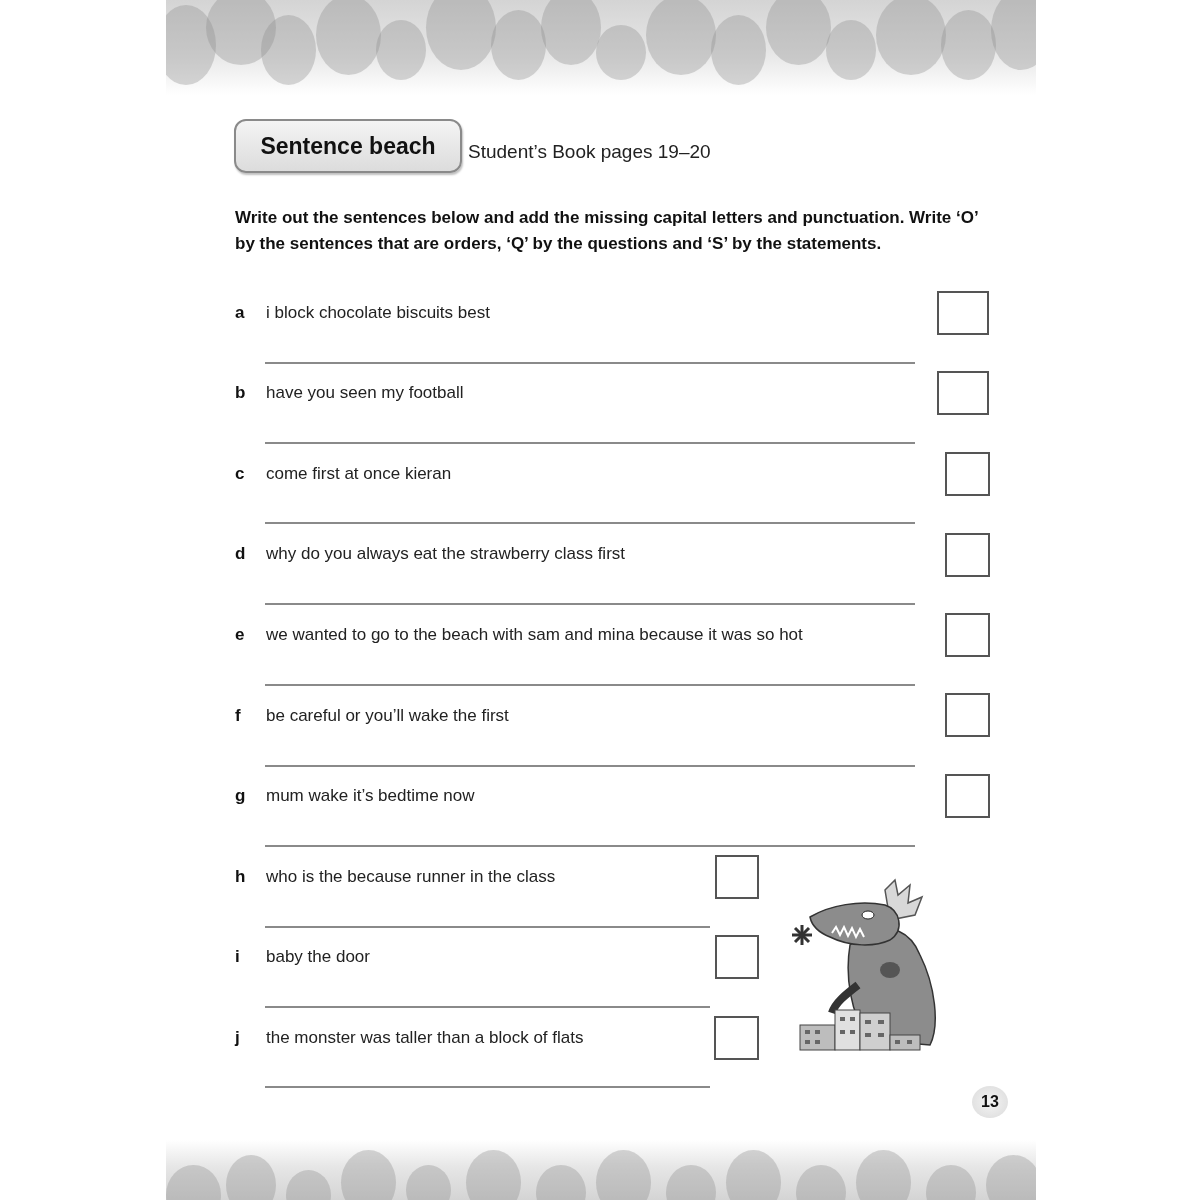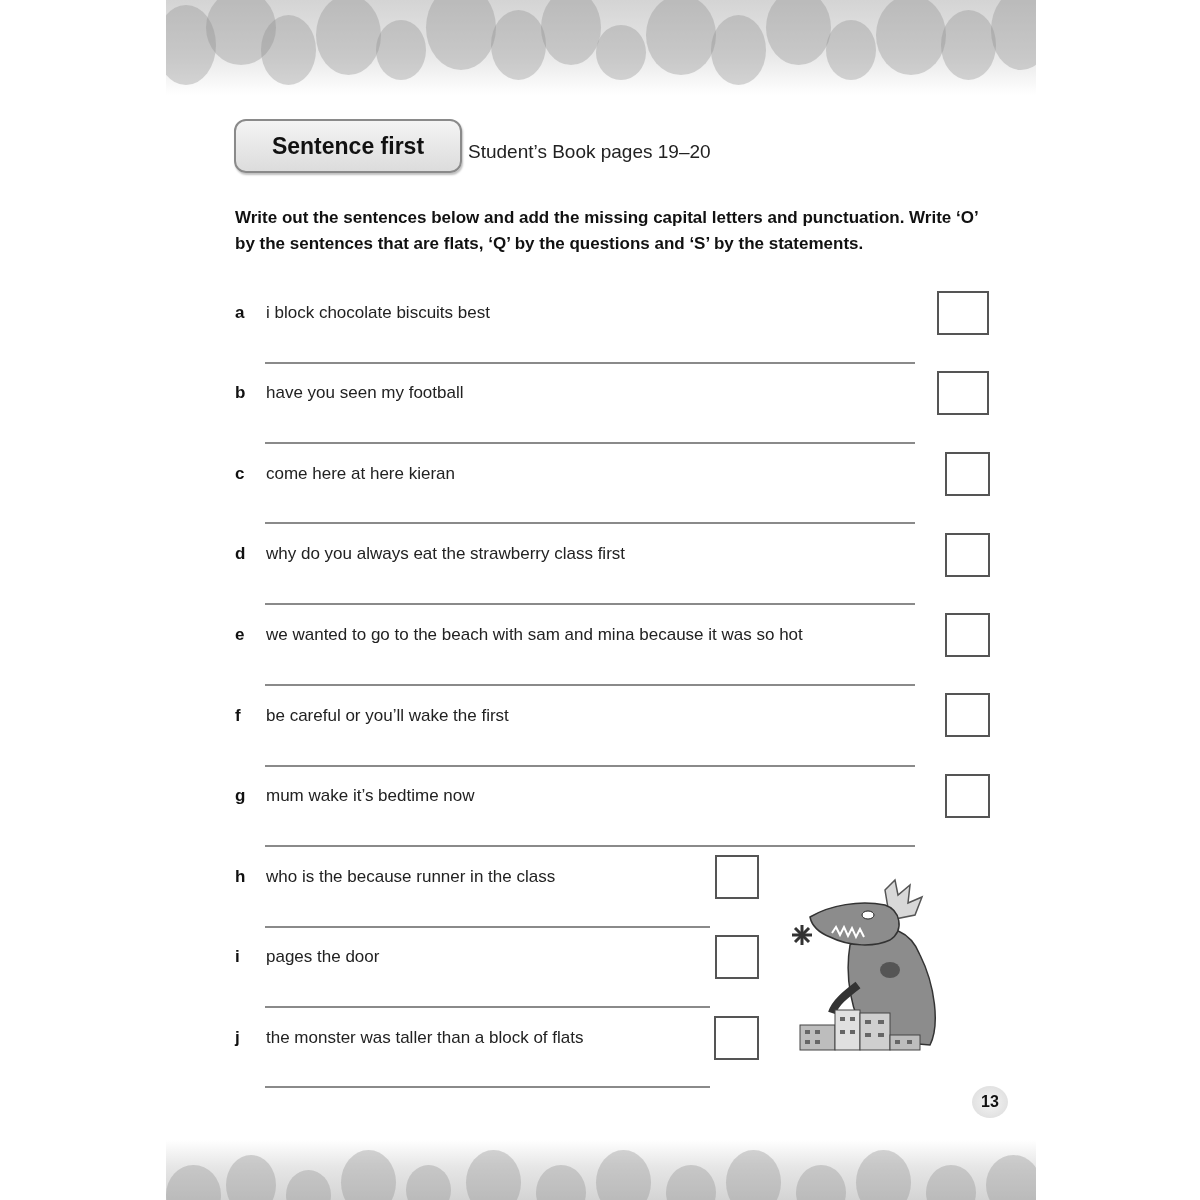--- a/index.html
+++ b/index.html
@@ -53,37 +53,37 @@
     <div class="bubble" style="left:430px;top:10px;width:55px;height:65px"></div>
     <div class="bubble" style="left:500px;top:25px;width:50px;height:55px"></div>
     <div class="bubble" style="left:560px;top:10px;width:55px;height:65px"></div>
     <div class="bubble" style="left:630px;top:25px;width:50px;height:55px"></div>
     <div class="bubble" style="left:690px;top:10px;width:55px;height:65px"></div>
     <div class="bubble" style="left:760px;top:25px;width:50px;height:55px"></div>
     <div class="bubble" style="left:820px;top:15px;width:55px;height:60px"></div>
   </div>
 </div>
 
-<div class="title-pill">Sentence first</div>
+<div class="title-pill">Sentence beach</div>
 <div class="subtitle">Student’s Book pages 19–20</div>
 
-<div class="instructions">Write out the sentences below and add the missing capital letters and punctuation. Write ‘O’ by the sentences that are flats, ‘Q’ by the questions and ‘S’ by the statements.</div>
+<div class="instructions">Write out the sentences below and add the missing capital letters and punctuation. Write ‘O’ by the sentences that are orders, ‘Q’ by the questions and ‘S’ by the statements.</div>
 
 <div class="q-letter" style="top:303px">a</div>
 <div class="q-text" style="top:303px">i block chocolate biscuits best</div>
 <div class="answer-line" style="top:362px;width:650px"></div>
 <div class="box" style="left:937px;top:291px;width:52px;height:44px"></div>
 
 <div class="q-letter" style="top:383px">b</div>
 <div class="q-text" style="top:383px">have you seen my football</div>
 <div class="answer-line" style="top:442px;width:650px"></div>
 <div class="box" style="left:937px;top:371px;width:52px;height:44px"></div>
 
 <div class="q-letter" style="top:464px">c</div>
-<div class="q-text" style="top:464px">come here at here kieran</div>
+<div class="q-text" style="top:464px">come first at once kieran</div>
 <div class="answer-line" style="top:522px;width:650px"></div>
 <div class="box" style="left:945px;top:452px;width:45px;height:44px"></div>
 
 <div class="q-letter" style="top:544px">d</div>
 <div class="q-text" style="top:544px">why do you always eat the strawberry class first</div>
 <div class="answer-line" style="top:603px;width:650px"></div>
 <div class="box" style="left:945px;top:533px;width:45px;height:44px"></div>
 
 <div class="q-letter" style="top:625px">e</div>
 <div class="q-text" style="top:625px">we wanted to go to the beach with sam and mina because it was so hot</div>
@@ -99,21 +99,21 @@
 <div class="q-text" style="top:786px">mum wake it’s bedtime now</div>
 <div class="answer-line" style="top:845px;width:650px"></div>
 <div class="box" style="left:945px;top:774px;width:45px;height:44px"></div>
 
 <div class="q-letter" style="top:867px">h</div>
 <div class="q-text" style="top:867px">who is the because runner in the class</div>
 <div class="answer-line" style="top:926px;width:445px"></div>
 <div class="box" style="left:715px;top:855px;width:44px;height:44px"></div>
 
 <div class="q-letter" style="top:947px">i</div>
-<div class="q-text" style="top:947px">pages the door</div>
+<div class="q-text" style="top:947px">baby the door</div>
 <div class="answer-line" style="top:1006px;width:445px"></div>
 <div class="box" style="left:715px;top:935px;width:44px;height:44px"></div>
 
 <div class="q-letter" style="top:1028px">j</div>
 <div class="q-text" style="top:1028px">the monster was taller than a block of flats</div>
 <div class="answer-line" style="top:1086px;width:445px"></div>
 <div class="box" style="left:714px;top:1016px;width:45px;height:44px"></div>
 
 <svg class="monster" viewBox="0 0 150 180">
 

